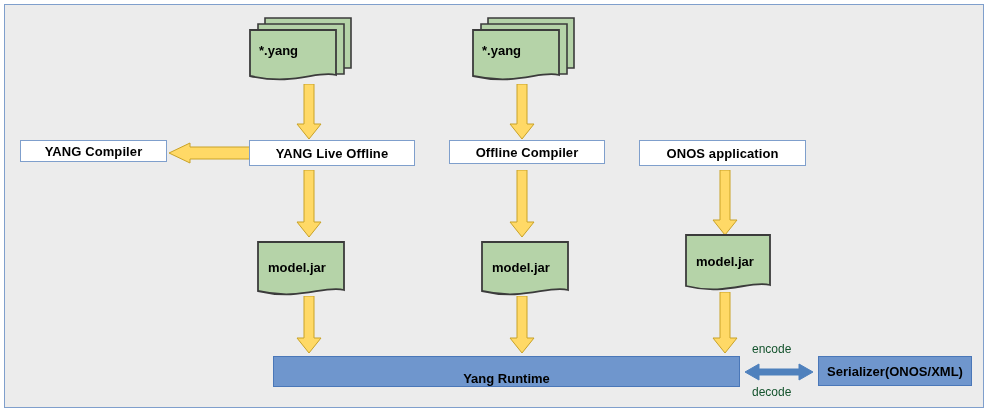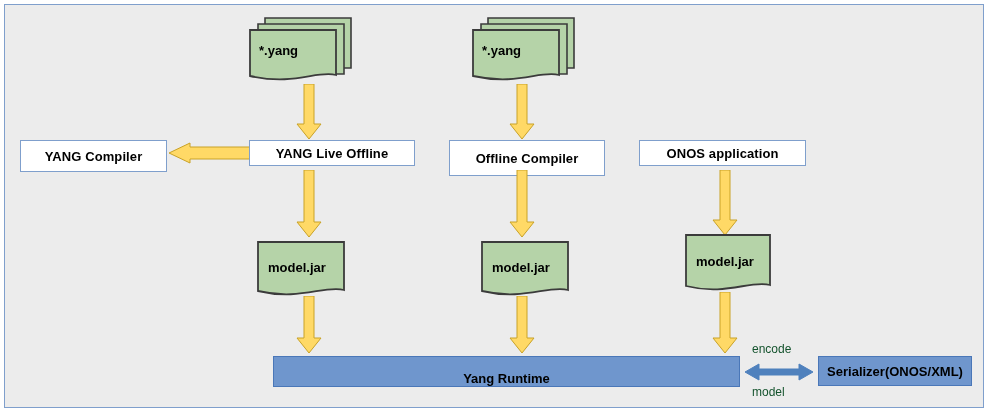--- a/index.html
+++ b/index.html
@@ -87,21 +87,21 @@
     </svg>
     <span class="doclabel" style="left:12px; top:29px;">*.yang</span>
   </div>
 
   <div class="arrow" style="left:296px; top:84px;">
     <svg width="26" height="56" viewBox="0 0 26 56">
       <path d="M 8 0 L 18 0 L 18 40 L 25 40 L 13 55 L 1 40 L 8 40 Z" fill="#ffd966" stroke="#c9a227" stroke-width="1"></path>
     </svg>
   </div>
 
-  <div class="box" style="left:20px; top:140px; width:147px; height:32px;">
+  <div class="box" style="left:20px; top:140px; width:147px; height:22px;">
     <span>YANG Compiler</span>
   </div>
 
   <div class="arrow" style="left:168px; top:142px;">
     <svg width="82" height="22" viewBox="0 0 82 22">
       <path d="M 82 5 L 82 17 L 22 17 L 22 21 L 1 11 L 22 1 L 22 5 Z" fill="#ffd966" stroke="#c9a227" stroke-width="1"></path>
     </svg>
   </div>
 
   <div class="box" style="left:249px; top:140px; width:166px; height:26px;">
@@ -135,21 +135,21 @@
     </svg>
     <span class="doclabel" style="left:12px; top:29px;">*.yang</span>
   </div>
 
   <div class="arrow" style="left:509px; top:84px;">
     <svg width="26" height="56" viewBox="0 0 26 56">
       <path d="M 8 0 L 18 0 L 18 40 L 25 40 L 13 55 L 1 40 L 8 40 Z" fill="#ffd966" stroke="#c9a227" stroke-width="1"></path>
     </svg>
   </div>
 
-  <div class="box" style="left:449px; top:140px; width:156px; height:36px;">
+  <div class="box" style="left:449px; top:140px; width:156px; height:24px;">
     <span>Offline Compiler</span>
   </div>
 
   <div class="arrow" style="left:509px; top:170px;">
     <svg width="26" height="68" viewBox="0 0 26 68">
       <path d="M 8 0 L 18 0 L 18 52 L 25 52 L 13 67 L 1 52 L 8 52 Z" fill="#ffd966" stroke="#c9a227" stroke-width="1"></path>
     </svg>
   </div>
 
   <div class="docwrap" style="left:480px; top:240px;">
@@ -193,19 +193,19 @@
   </div>
 
   <div class="plainlabel" style="left:752px; top:342px;">encode</div>
 
   <div class="arrow" style="left:744px; top:362px;">
     <svg width="70" height="20" viewBox="0 0 70 20">
       <path d="M 1 10 L 15 2 L 15 7 L 55 7 L 55 2 L 69 10 L 55 18 L 55 13 L 15 13 L 15 18 Z" fill="#4f81bd" stroke="#4f81bd" stroke-width="1"></path>
     </svg>
   </div>
 
-  <div class="plainlabel" style="left:752px; top:385px;">model</div>
+  <div class="plainlabel" style="left:752px; top:385px;">decode</div>
 
   <div class="bluebox" style="left:818px; top:356px; width:154px; height:30px;">
     <span>Serializer(ONOS/XML)</span>
   </div>
 
 </div>
 
 </body></html>

